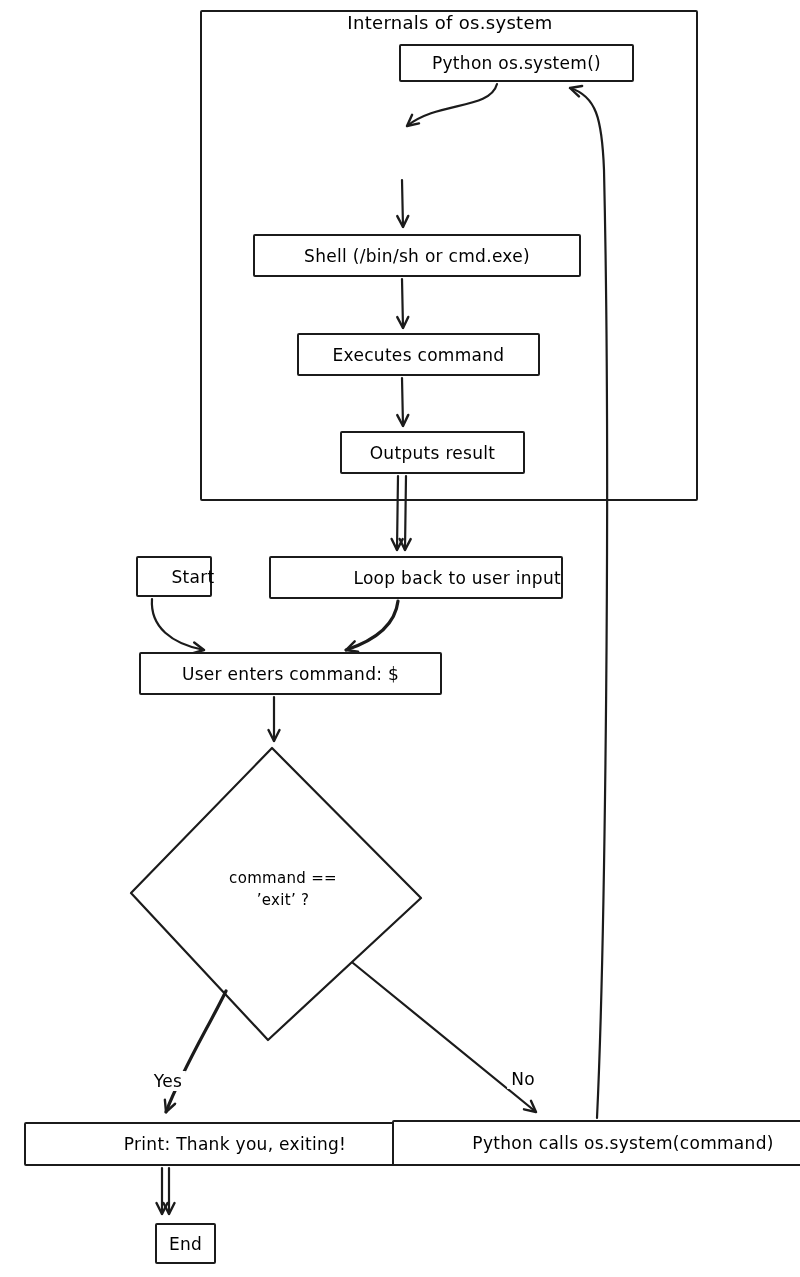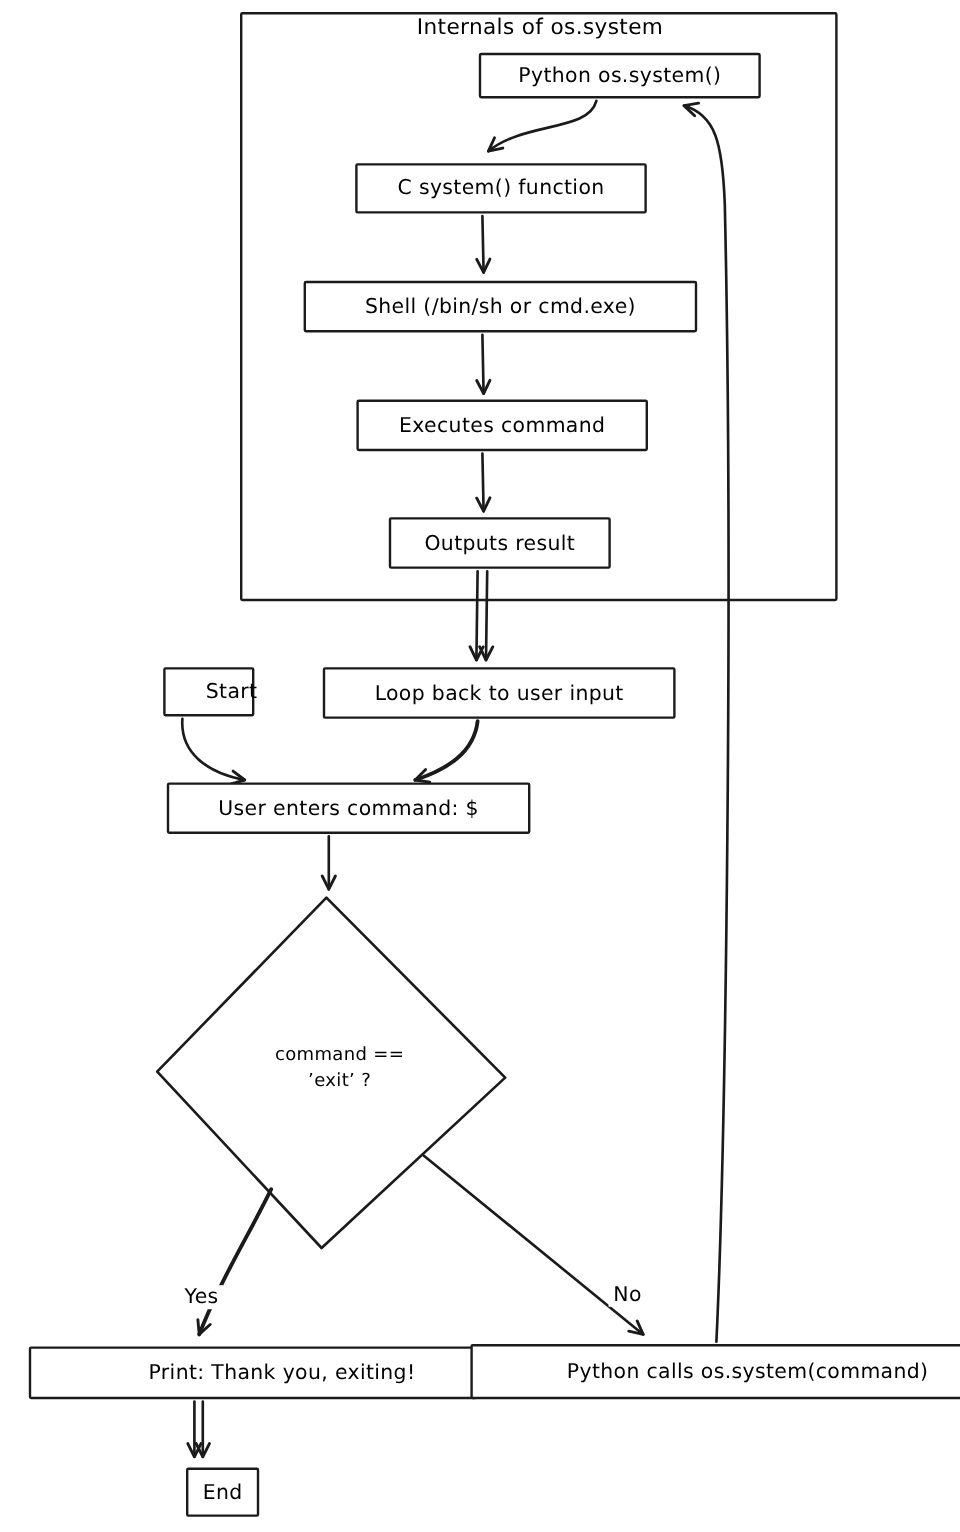--- a/index.html
+++ b/index.html
@@ -104,37 +104,34 @@
   </svg>
 
   <div class="group-box" style="left:200px; top:10px; width:494px; height:487px;"></div>
 
   <div class="floating-label" style="left:320px; top:12px; width:260px;">Internals of os.system</div>
 
   <div class="node" style="left:383px; top:44px; width:235px; height:38px;">
     <span>Python os.system()</span>
   </div>
 
-  <div class="node" style="left:280px; top:136px; width:243px; height:42px;">
-    <span>C system() function</span>
-  </div>
 
   <div class="node" style="left:237px; top:234px; width:328px; height:43px;">
     <span>Shell (/bin/sh or cmd.exe)</span>
   </div>
 
   <div class="node" style="left:281px; top:333px; width:243px; height:43px;">
     <span>Executes command</span>
   </div>
 
-  <div class="node" style="left:308px; top:431px; width:185px; height:43px;">
+  <div class="node" style="left:324px; top:431px; width:185px; height:43px;">
     <span>Outputs result</span>
   </div>
 
-  <div class="node" style="left:253px; top:556px; width:294px; height:43px;">
+  <div class="node" style="left:253px; top:556px; width:294px; height:43px;justify-content:flex-end;">
     <span>Loop back to user input</span>
   </div>
 
   <div class="node" style="left:120px; top:556px; width:76px; height:41px;padding-left:38px;">
     <span>Start</span>
   </div>
 
   <div class="node" style="left:123px; top:652px; width:303px; height:43px;">
     <span>User enters command: $</span>
   </div>

